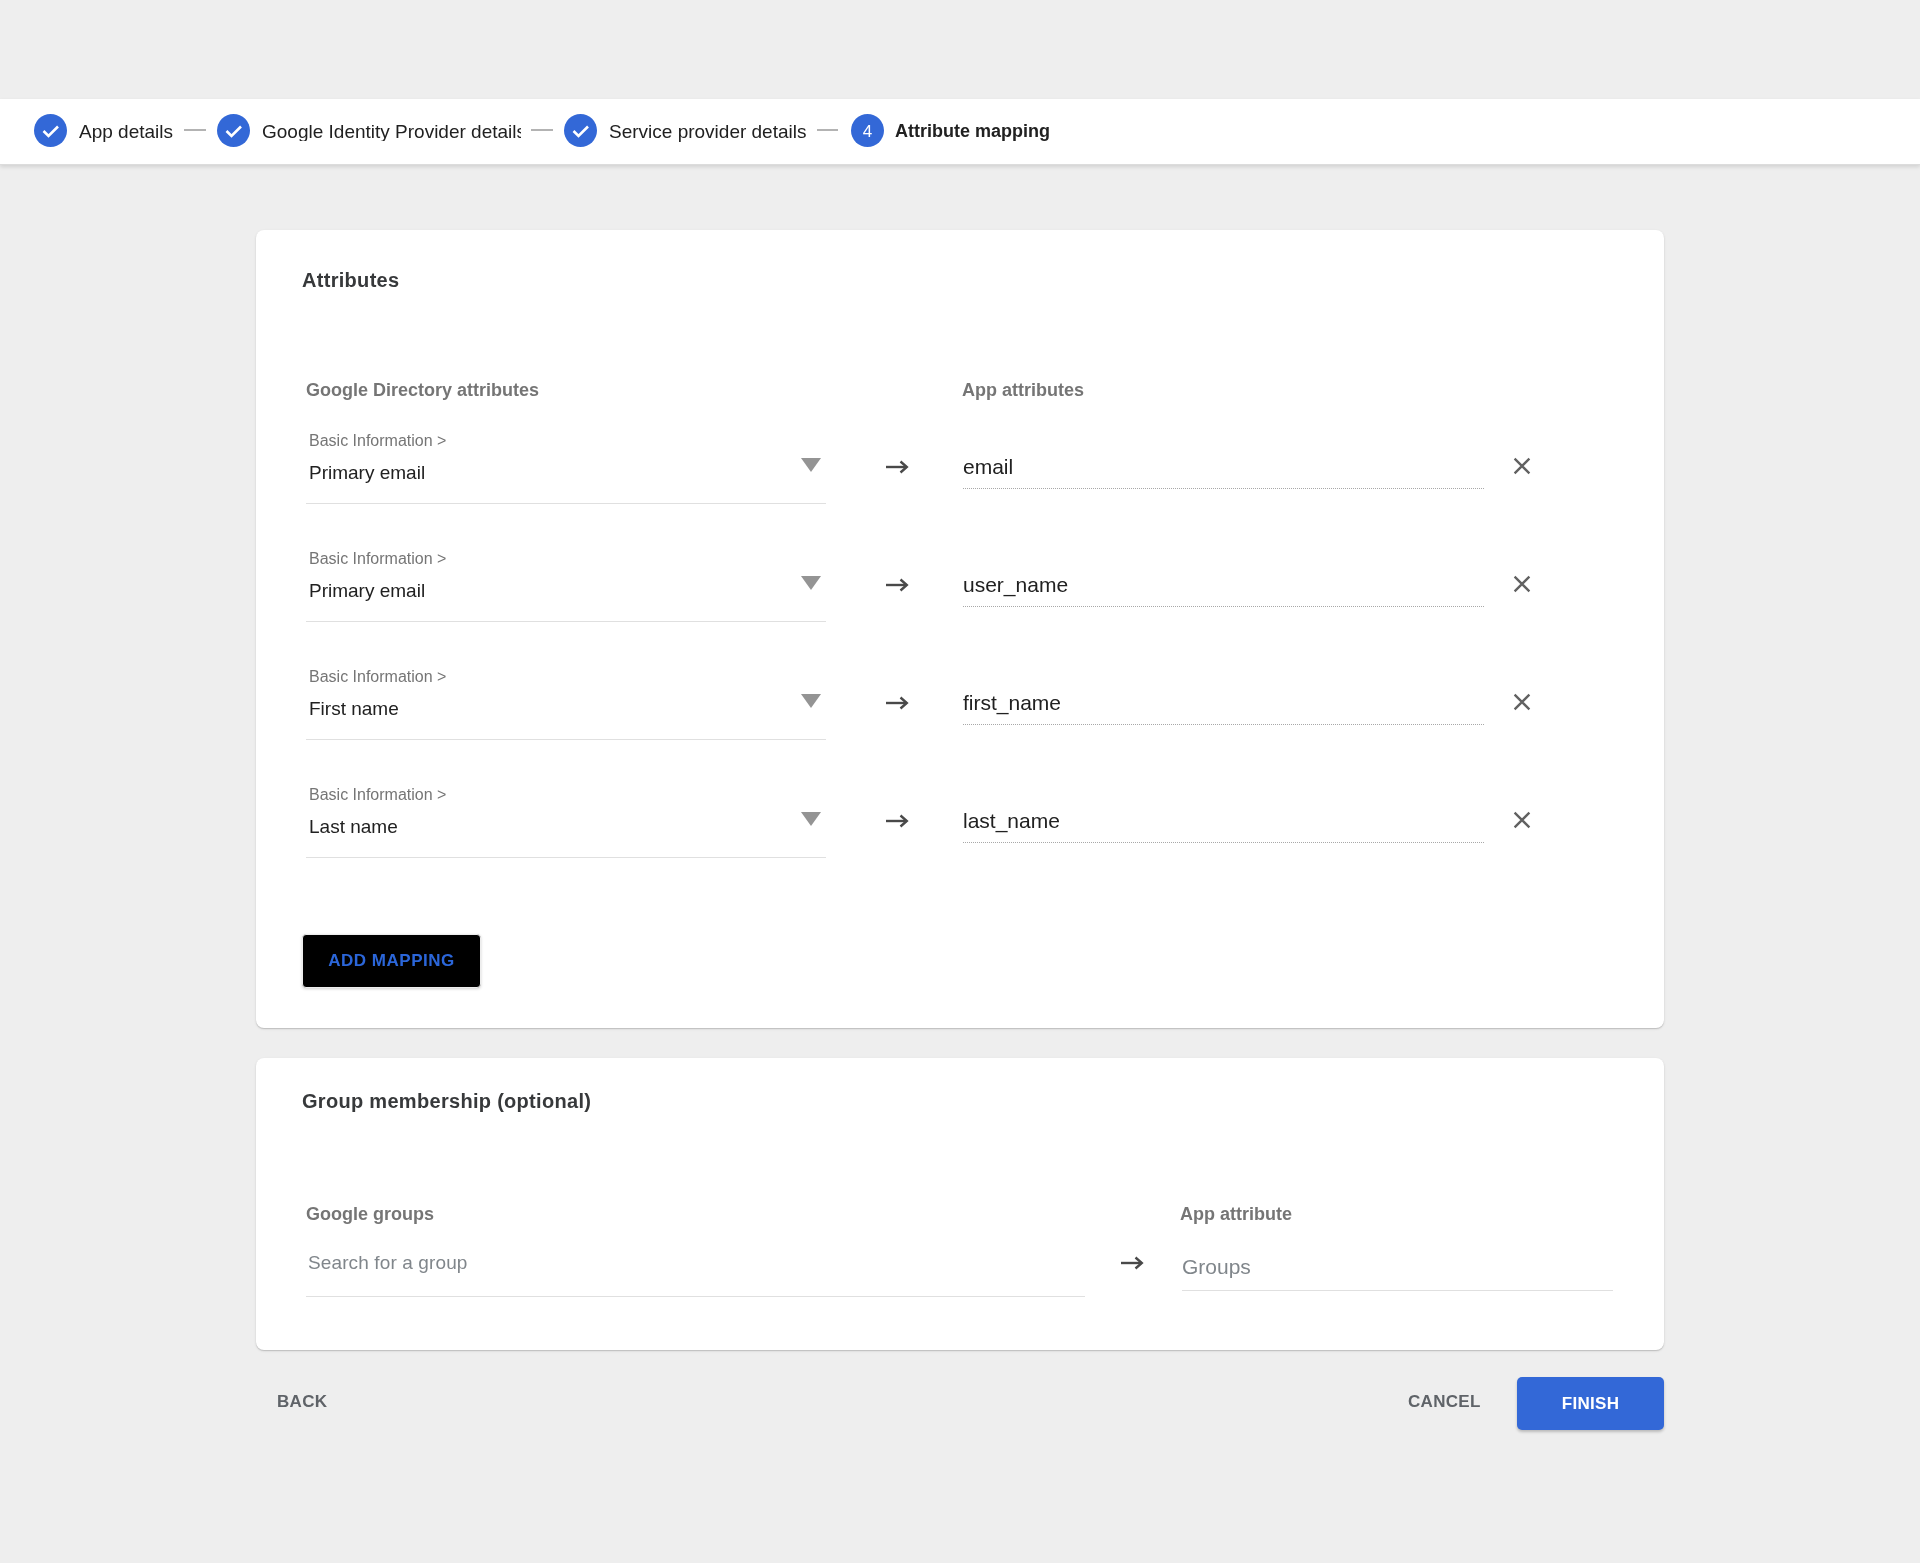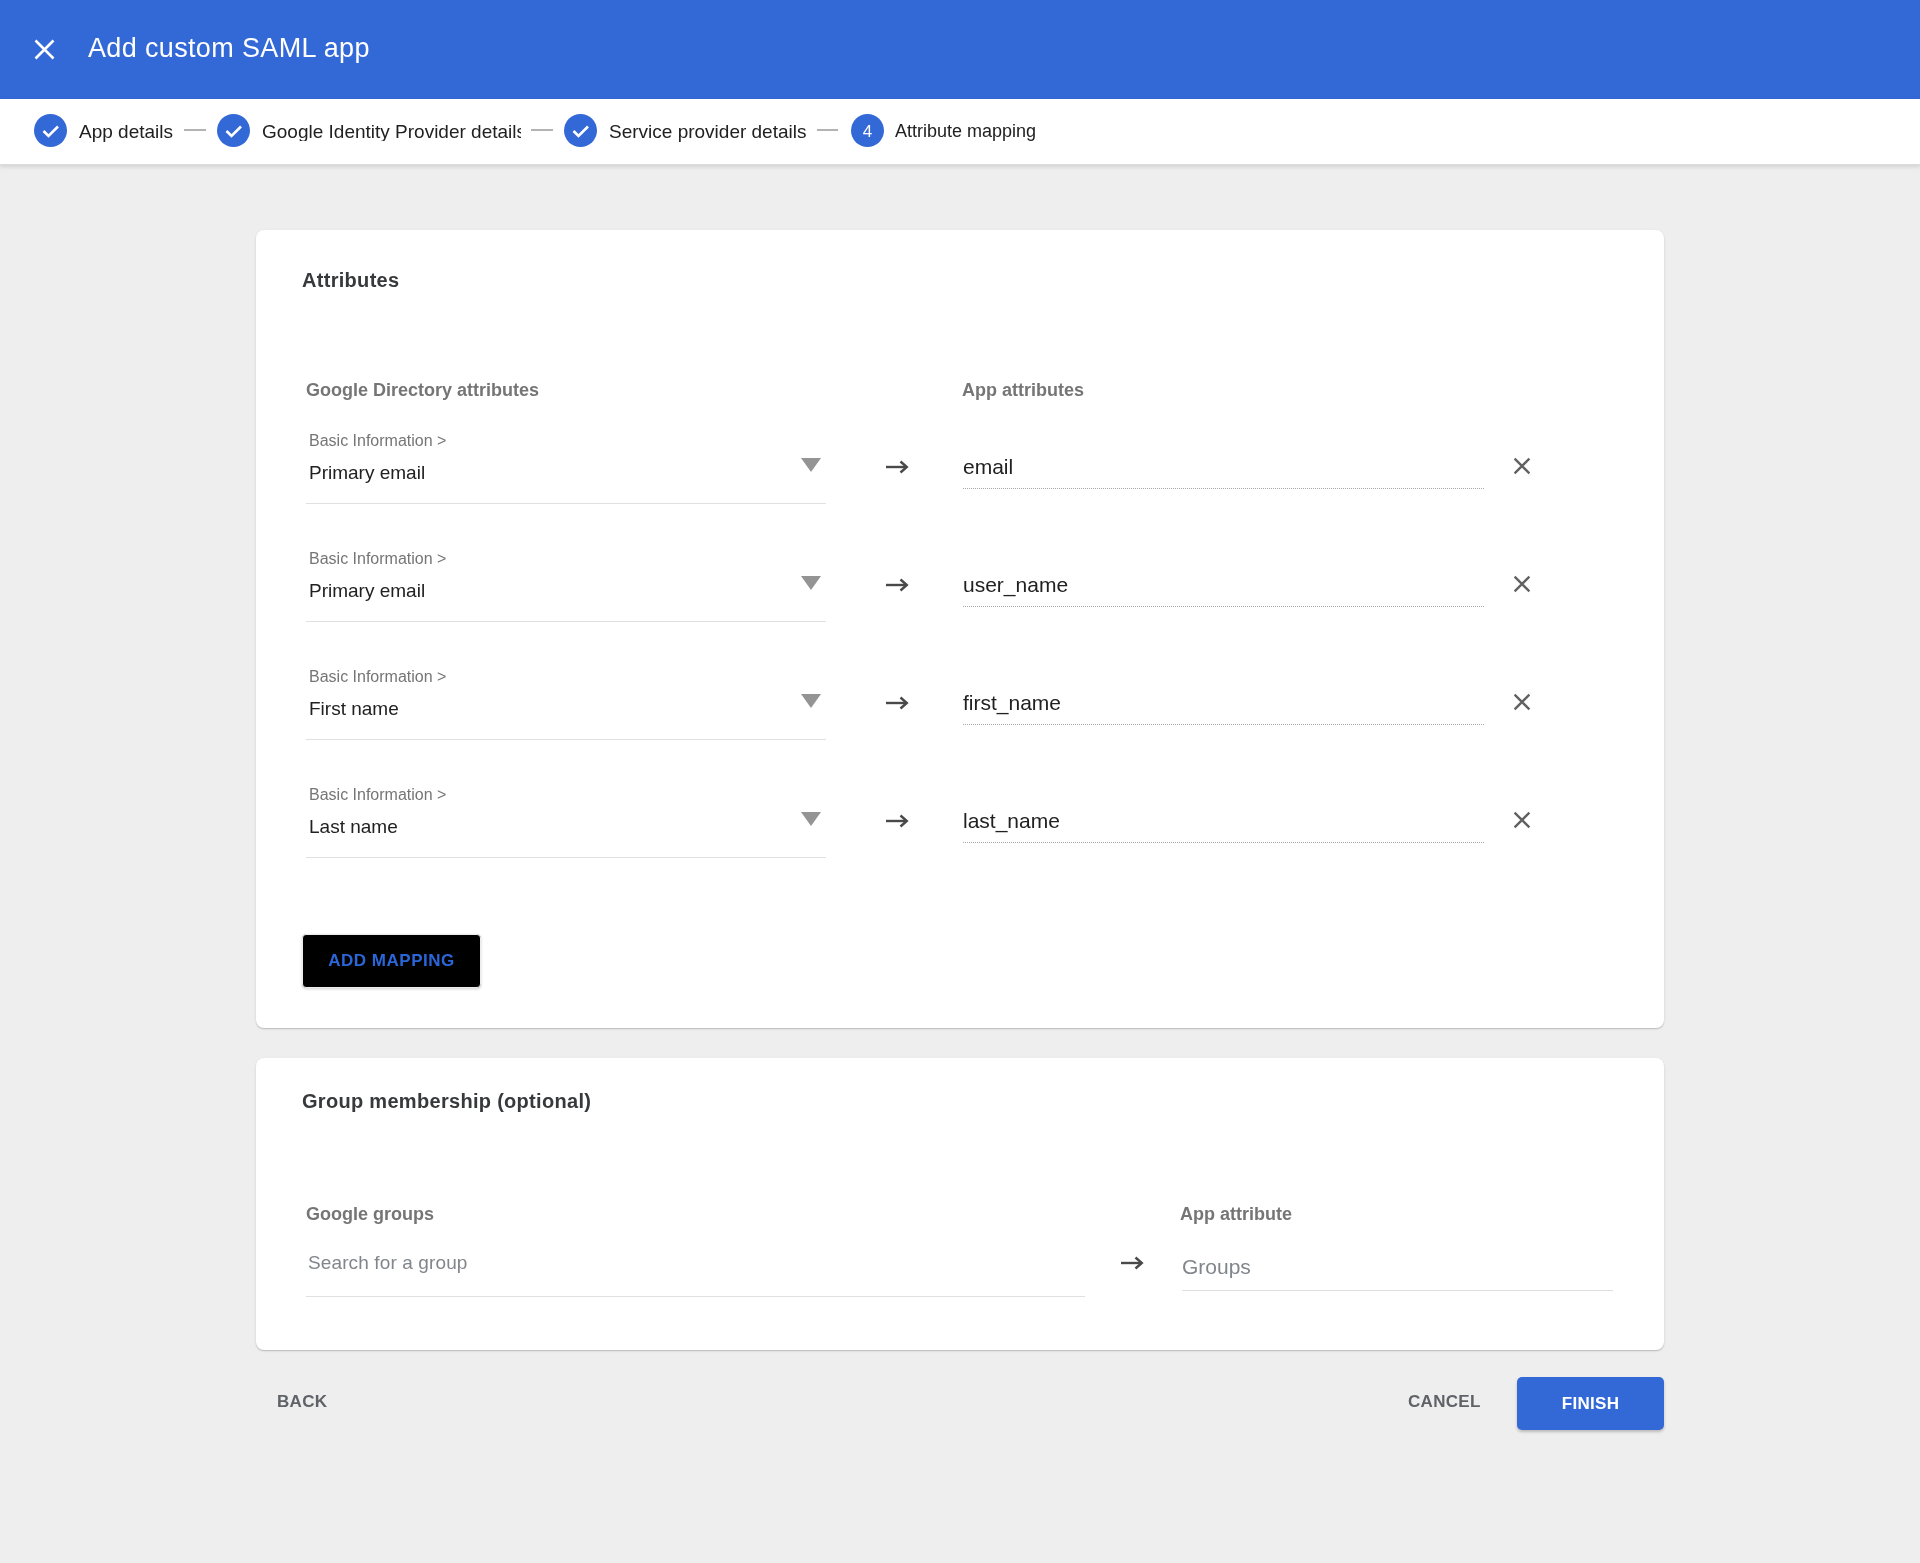--- a/index.html
+++ b/index.html
@@ -22,26 +22,20 @@
 .inline1 { position:absolute; width:521px; height:0; border-top:1px dotted #a8a8a8; }
 .xic { position:absolute; }
 a.lm { color:#2b66d9; text-decoration:none; }
 #addmap { position:absolute; left:302px; top:934px; width:179px; height:54px; background:#000000; border:1px solid #ededed; border-radius:4px; box-shadow:0 1px 3px rgba(0,0,0,0.18); font-size:17px; font-weight:bold; letter-spacing:0.5px; color:#2b66d9; text-align:center; line-height:52px; }
 .btnlab { position:absolute; font-size:17px; font-weight:bold; letter-spacing:0.3px; color:#5f6368; line-height:1; white-space:nowrap; }
 #finish { position:absolute; left:1517px; top:1377px; width:147px; height:53px; background:#3368d7; border-radius:5px; box-shadow:0 2px 3px rgba(0,0,0,0.22); color:#fff; font-size:17px; font-weight:bold; letter-spacing:0.3px; text-align:center; line-height:53px; }
 .ph { color:#80868b; }
 </style></head>
 <body>
 <div id="root">
-<div id="header">
-  <svg class="abs" style="left:33px;top:38px" width="23" height="23" viewBox="0 0 23 23">
-        <path d="M2.5 2.5 L20.5 20.5 M20.5 2.5 L2.5 20.5" stroke="#fff" stroke-width="2.6" fill="none"></path>
-      </svg>
-  <div id="title">Add custom SAML app</div>
-</div>
 <div id="stepper">
   <div class="circ" style="left:34px"><svg width="33" height="33" viewBox="0 0 33 33">
           <circle cx="16.5" cy="16.5" r="16.5" fill="#3368d7"></circle>
           <path d="M9.5 17 L14.5 22 L24 12.5" stroke="#fff" stroke-width="2.6" fill="none"></path>
         </svg></div>
   <div class="steplab" style="left:79px">App details</div>
   <div class="dash" style="left:184px;width:22px"></div>
   <div class="circ" style="left:217px"><svg width="33" height="33" viewBox="0 0 33 33">
           <circle cx="16.5" cy="16.5" r="16.5" fill="#3368d7"></circle>
           <path d="M9.5 17 L14.5 22 L24 12.5" stroke="#fff" stroke-width="2.6" fill="none"></path>
@@ -51,21 +45,21 @@
   <div class="circ" style="left:564px"><svg width="33" height="33" viewBox="0 0 33 33">
           <circle cx="16.5" cy="16.5" r="16.5" fill="#3368d7"></circle>
           <path d="M9.5 17 L14.5 22 L24 12.5" stroke="#fff" stroke-width="2.6" fill="none"></path>
         </svg></div>
   <div class="steplab" style="left:609px">Service provider details</div>
   <div class="dash" style="left:817px;width:21px"></div>
   <div class="circ" style="left:851px"><svg width="33" height="33" viewBox="0 0 33 33">
           <circle cx="16.5" cy="16.5" r="16.5" fill="#3368d7"></circle>
           <text x="16.5" y="23" font-size="17" fill="#fff" text-anchor="middle" font-family="Liberation Sans">4</text>
         </svg></div>
-  <div class="steplab" style="left:895px;font-size:18px;font-weight:normal">Attribute mapping</div>
+  <div class="steplab" style="left:895px;font-size:18px;font-weight:bold">Attribute mapping</div>
 </div>
 <div class="card" style="top:230px;height:798px"></div>
 <div class="card" style="top:1058px;height:292px"></div>
 <div class="h1" style="left:302px;top:270px">Attributes</div>
 <div class="collab" style="left:306px;top:381px">Google Directory attributes</div>
 <div class="collab" style="left:962px;top:381px">App attributes</div>
 
   <div class="bi" style="left:309px;top:433px">Basic Information &gt;</div>
   <div class="selval" style="left:309px;top:463px">Primary email</div>
   <div class="tri" style="left:801px;top:458px"></div>

